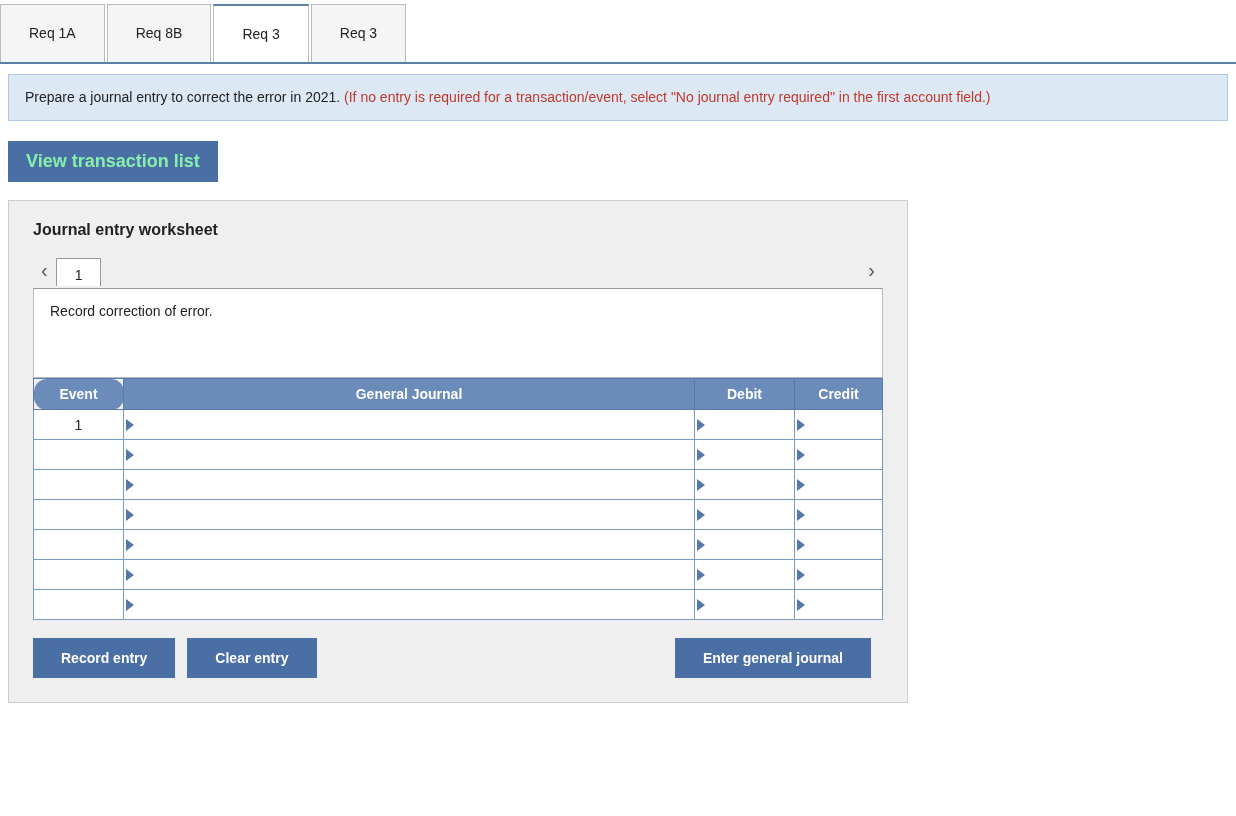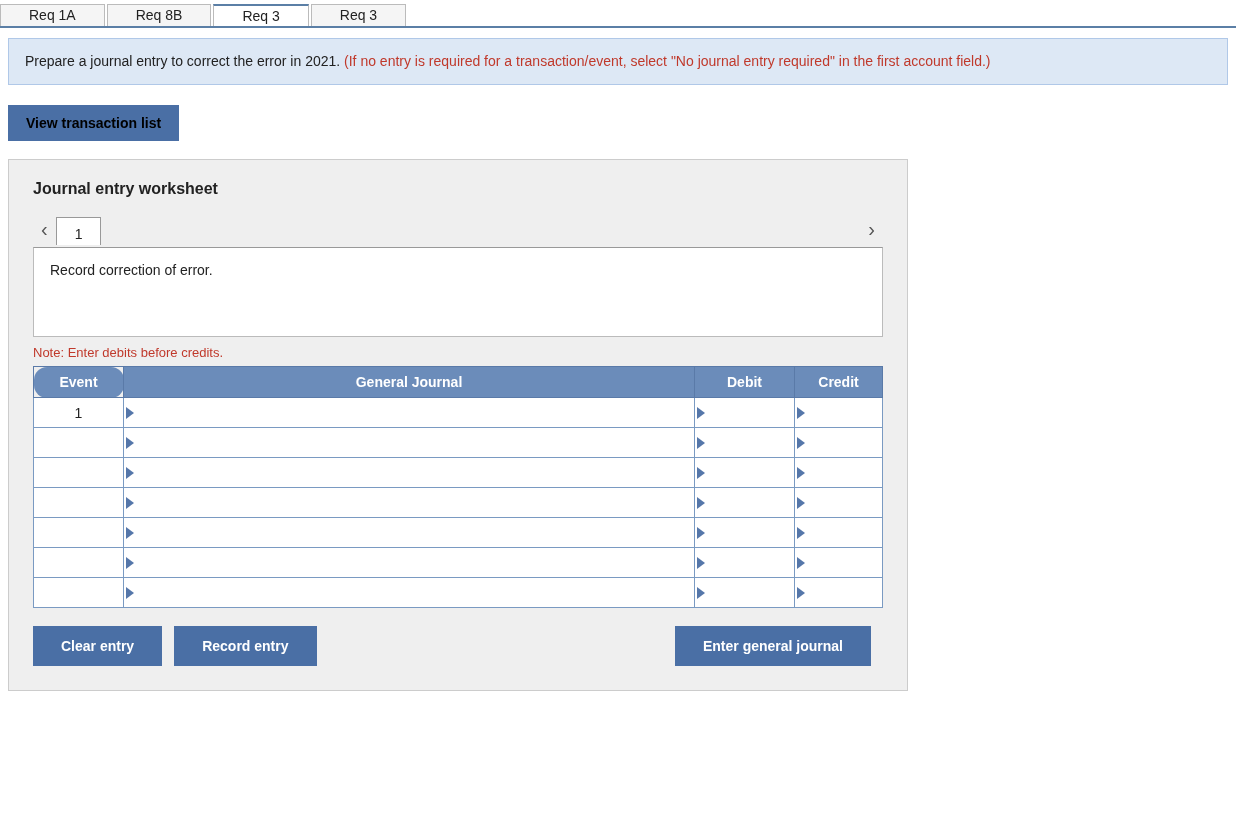--- a/index.html
+++ b/index.html
@@ -13,21 +13,21 @@
     }
 
     
     .tabs-bar {
       display: flex;
       border-bottom: 2px solid #5b7fa6;
       background: #fff;
       padding-top: 4px;
     }
     .tab {
-      padding: 2px 28px;
+      padding: 20px 28px;
       border: 1px solid #bbb;
       border-bottom: none;
       cursor: pointer;
       background: #f5f5f5;
       font-size: 14px;
       color: #222;
       margin-right: 2px;
     }
     .tab.active {
       background: #fff;
@@ -44,25 +44,25 @@
       font-size: 14px;
       line-height: 1.5;
     }
     .instruction-box .red-text {
       color: #c0392b;
     }
 
     
     .view-transaction-btn {
       background: #4a6fa5;
-      color: #000000;
+      color: #86efac;
       border: none;
       padding: 10px 18px;
       margin: 10px 8px;
-      font-size: 14px;
+      font-size: 18px;
       font-weight: bold;
       cursor: pointer;
     }
 
     
     .worksheet-container {
       margin: 8px;
       background: #efefef;
       border: 1px solid #ccc;
       padding: 20px 24px 24px 24px;
@@ -232,21 +232,20 @@
         <div class="tab-number">1</div>
       </div>
     </div>
     <button class="nav-btn">›</button>
   </div>
 
   <div class="description-box">
     <span>Record correction of error.</span>
   </div>
 
-  <div class="note-text">Note: Enter debits before credits.</div>
 
   <table class="journal-table">
     <thead>
       <tr>
         <th class="event-col">Event</th>
         <th class="journal-col">General Journal</th>
         <th class="debit-col">Debit</th>
         <th class="credit-col">Credit</th>
       </tr>
     </thead>
@@ -290,21 +289,21 @@
         <tr>
           <td class="event-cell"></td>
           <td class="input-cell"><span class="tri"></span><input type="text" style=""></td>
           <td class="input-cell"><span class="tri"></span><input type="text" style=""></td>
           <td class="input-cell"><span class="tri"></span><input type="text" style=""></td>
         </tr>
       </tbody>
   </table>
 
   <div class="action-buttons-row">
+    <button class="action-btn">Record entry</button>
     <button class="action-btn">Clear entry</button>
-    <button class="action-btn">Record entry</button>
     <div class="spacer"></div>
     <button class="action-btn">Enter general journal</button>
   </div>
 </div>
 
 
 
 
 </body></html>

